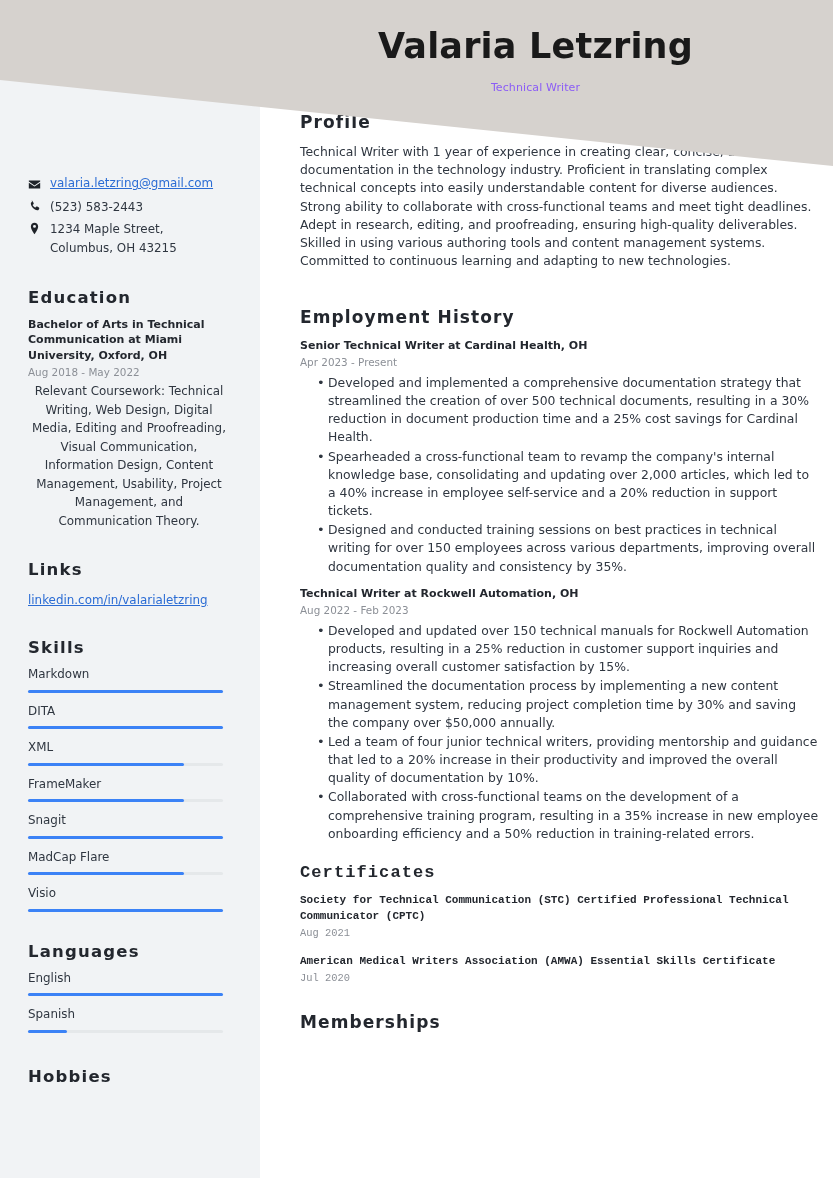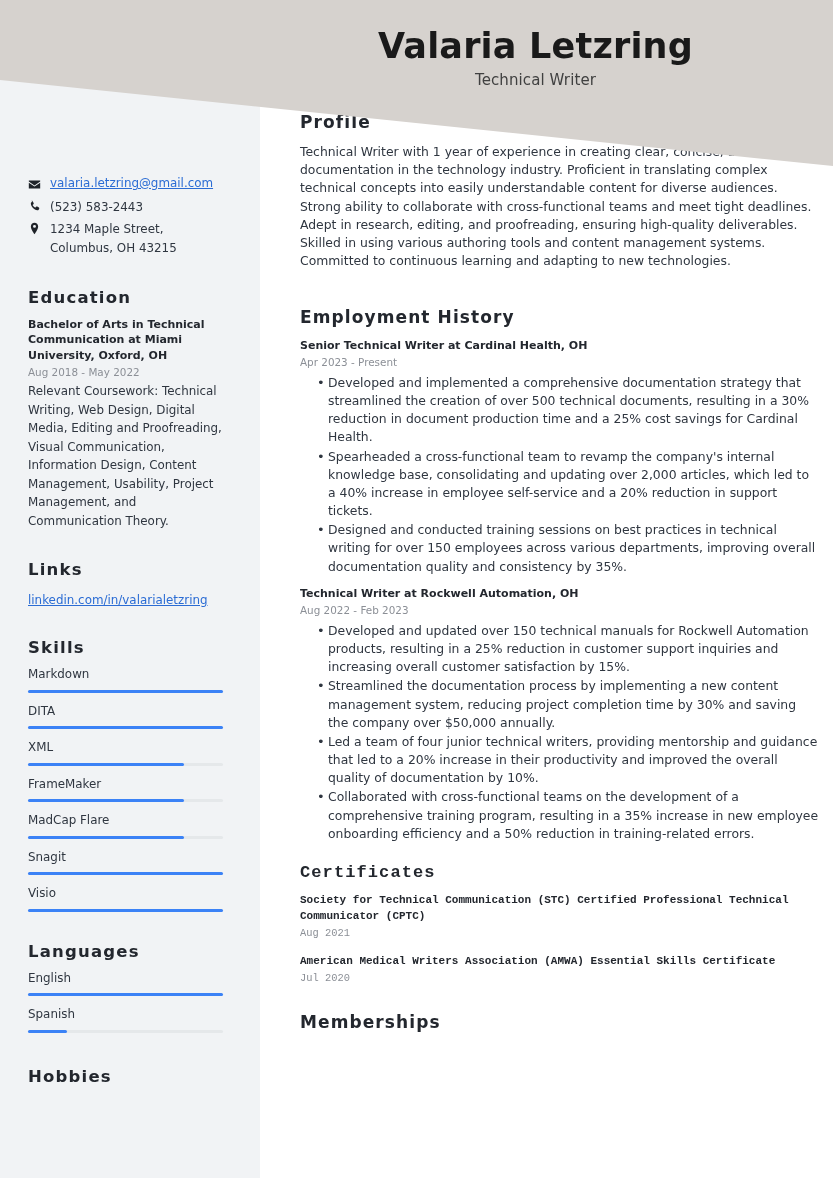--- a/index.html
+++ b/index.html
@@ -48,23 +48,23 @@
   }
   #name {
     font-size: 35px;
     font-weight: 700;
     color: #1a1a1a;
     letter-spacing: 0.2px;
     line-height: 1.15;
     white-space: nowrap;
   }
   #job-title {
-    font-size: 15px;
-    color: #404040;
-    margin-top: 5px;
+    font-size: 11px;
+    color: #8b5cf6;
+    margin-top: 15px;
     letter-spacing: 0.1px;
   }
 
   
   #main {
     position: absolute;
     left: 300px; top: 0;
     width: 520px;
     padding-top: 112px;
   }
@@ -172,21 +172,21 @@
     margin-bottom: 1px;
     padding-left: 11px;
   }
   ul.bullets li:before {
     content: "\2022";
     position: absolute;
     left: 0; top: -1px;
     color: #2f3640;
     font-size: 13px;
   }
-  .edu-block { margin-top: 2px; }
+  .edu-block { margin-top: 2px; text-align: center; }
 </style>
 </head>
 <body>
 
 <div id="page">
 
   <div id="sidebar"></div>
 
   <div id="header-band"></div>
   <div id="header-text">
@@ -256,29 +256,29 @@
               <div class="bar-fill" style="width: 80%; background: rgb(59, 130, 246);"></div>
             </div>
           </div>
           <div class="bar-item">
             <div class="bar-label">FrameMaker</div>
             <div class="bar-track">
               <div class="bar-fill" style="width: 80%; background: rgb(59, 130, 246);"></div>
             </div>
           </div>
           <div class="bar-item">
+            <div class="bar-label">Snagit</div>
+            <div class="bar-track">
+              <div class="bar-fill" style="width: 100%; background: rgb(59, 130, 246);"></div>
+            </div>
+          </div>
+          <div class="bar-item">
             <div class="bar-label">MadCap Flare</div>
             <div class="bar-track">
               <div class="bar-fill" style="width: 80%; background: rgb(59, 130, 246);"></div>
-            </div>
-          </div>
-          <div class="bar-item">
-            <div class="bar-label">Snagit</div>
-            <div class="bar-track">
-              <div class="bar-fill" style="width: 100%; background: rgb(59, 130, 246);"></div>
             </div>
           </div>
           <div class="bar-item">
             <div class="bar-label">Visio</div>
             <div class="bar-track">
               <div class="bar-fill" style="width: 100%; background: rgb(59, 130, 246);"></div>
             </div>
           </div>
         </div>
     </div>

